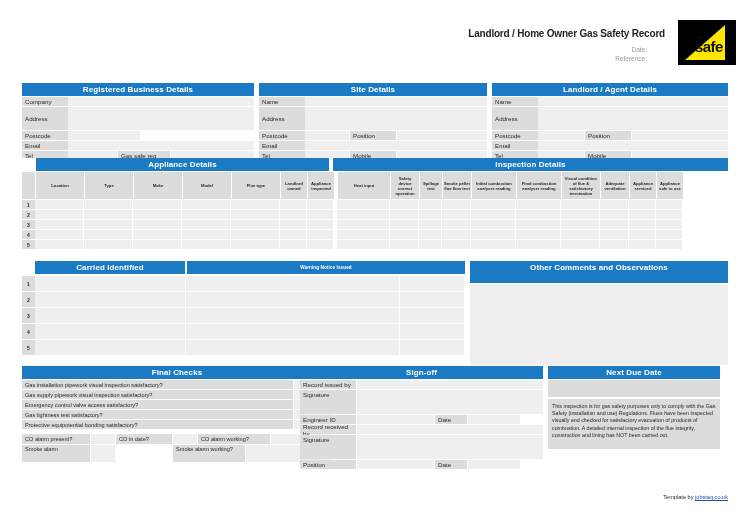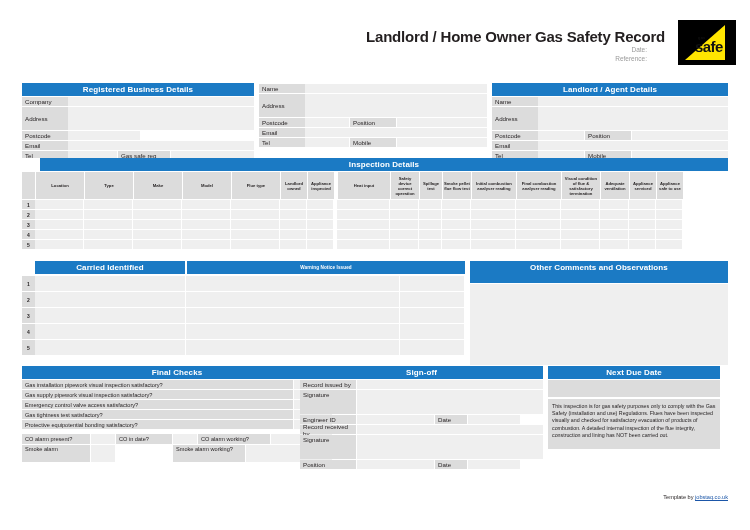--- a/index.html
+++ b/index.html
@@ -9,21 +9,21 @@
     font-family: "Liberation Sans", sans-serif;
     color: #231f20;
     overflow: hidden;
   }
   .page { position: relative; width: 750px; height: 530px; }
 
   
   .header { position: absolute; left: 0; top: 0; width: 750px; height: 70px; }
   .title {
     position: absolute; right: 85px; top: 28px;
-    font-size: 15px; font-weight: bold; color: #231f20;
+    font-size: 10px; font-weight: bold; color: #231f20;
     letter-spacing: -0.2px; white-space: nowrap;
   }
   .subline {
     position: absolute; right: 103px; font-size: 6.5px; color: #9a9a9a;
     white-space: nowrap;
   }
   .subline.d1 { top: 46px; }
   .subline.d2 { top: 55px; }
   .logo {
     position: absolute; right: 14px; top: 20px;
@@ -184,20 +184,21 @@
     </div>
     <div class="line">
       <div class="lbl l-label">Tel</div>
       <div class="fld" style="width:49px"></div>
       <div class="lbl" style="width:52px;margin-left:1px">Gas safe reg</div>
       <div class="fld" style="flex:1;margin-left:1px"></div>
     </div>
   </div>
 
   <div class="panel tp" id="p-site">
+    <div class="bar">Site Details</div>
     <div class="gap"></div>
     <div class="line">
       <div class="lbl l-label">Name</div>
       <div class="fld l-field"></div>
     </div>
     <div class="line addr">
       <div class="lbl l-label">Address</div>
       <div class="fld l-field"></div>
     </div>
     <div class="line">
@@ -243,20 +244,21 @@
       <div class="lbl l-label">Tel</div>
       <div class="fld" style="width:46px"></div>
       <div class="lbl l-mid" style="margin-left:1px">Mobile</div>
       <div class="fld" style="flex:1;margin-left:1px"></div>
     </div>
   </div>
 
   <div class="panel" id="tbl">
     <div class="tbl-heads">
       <div class="sp"></div>
+      <div class="bar h-app">Appliance Details</div>
       <div class="h-sp2"></div>
       <div class="bar h-insp">Inspection Details</div>
     </div>
     <div class="colhead" id="colhead">
       <div class="num" style="background:#dcdcdc"></div>
     <div style="width: 48px;">Location</div>
         <div style="width: 48px;">Type</div>
         <div style="width: 48px;">Make</div>
         <div style="width: 48px;">Model</div>
         <div style="width: 48px;">Flue type</div>

